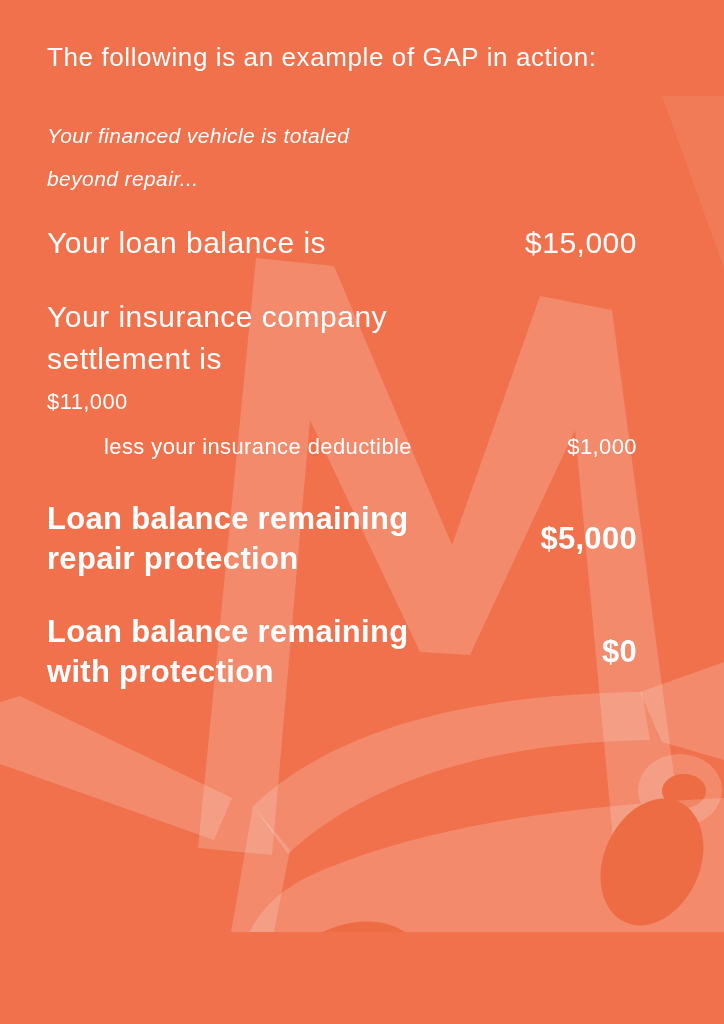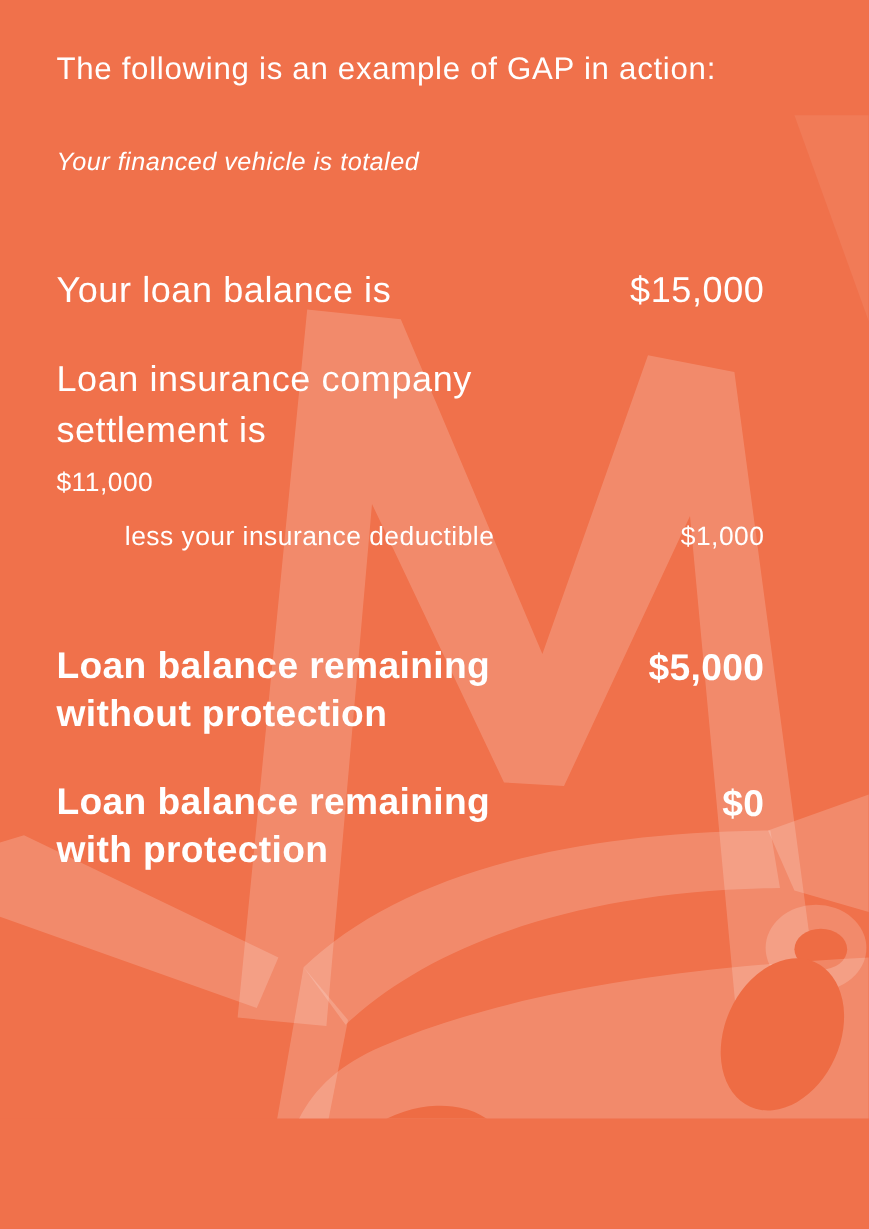--- a/index.html
+++ b/index.html
@@ -73,21 +73,21 @@
   }
   .row-sub .label{padding-left:57px;line-height:28px;}
   .row-sub .value{line-height:28px;}
   .row-sub-market{top:388px;}
   .row-sub-deductible{top:433px;}
   .row-bold{
     font-size:31px;
     font-weight:700;
     letter-spacing:0.3px;
   }
-  .row-bold .label{line-height:40px;margin-top:36px;}
+  .row-bold .label{line-height:40px;}
   .row-bold .value{line-height:40px;}
   .row-without{top:499px;}
   .row-with{top:612px;}
 </style>
 </head>
 <body>
 
 <div class="page">
 
   <svg class="watermarks" viewBox="0 0 724 1024" aria-hidden="true">
@@ -115,47 +115,48 @@
       <ellipse class="wm-hole" cx="652" cy="862" rx="48" ry="66" transform="rotate(24 652 862)"></ellipse>
     </g>
   </svg>
 
   <div class="sheet">
 
     <div class="abs intro-title">The following is an example of GAP in action:</div>
 
     <div class="abs scenario">
       <div>Your financed vehicle is totaled</div>
+      <div>beyond repair...</div>
     </div>
 
     <div class="abs row row-main row-loan">
       <div class="label">Your loan balance is</div>
       <div class="value">$15,000</div>
     </div>
 
     <div class="abs row row-main row-settlement">
       <div class="label">
-        <div>Loan insurance company</div>
+        <div>Your insurance company</div>
         <div>settlement is</div>
       </div>
     </div>
 
     <div class="abs row row-sub row-sub-market">
       <div class="value">$11,000</div>
     </div>
 
     <div class="abs row row-sub row-sub-deductible">
       <div class="label">less your insurance deductible</div>
       <div class="value">$1,000</div>
     </div>
 
     <div class="abs row row-bold row-without">
       <div class="label">
         <div>Loan balance remaining</div>
-        <div>without protection</div>
+        <div>repair protection</div>
       </div>
       <div class="value">$5,000</div>
     </div>
 
     <div class="abs row row-bold row-with">
       <div class="label">
         <div>Loan balance remaining</div>
         <div>with protection</div>
       </div>
       <div class="value">$0</div>

